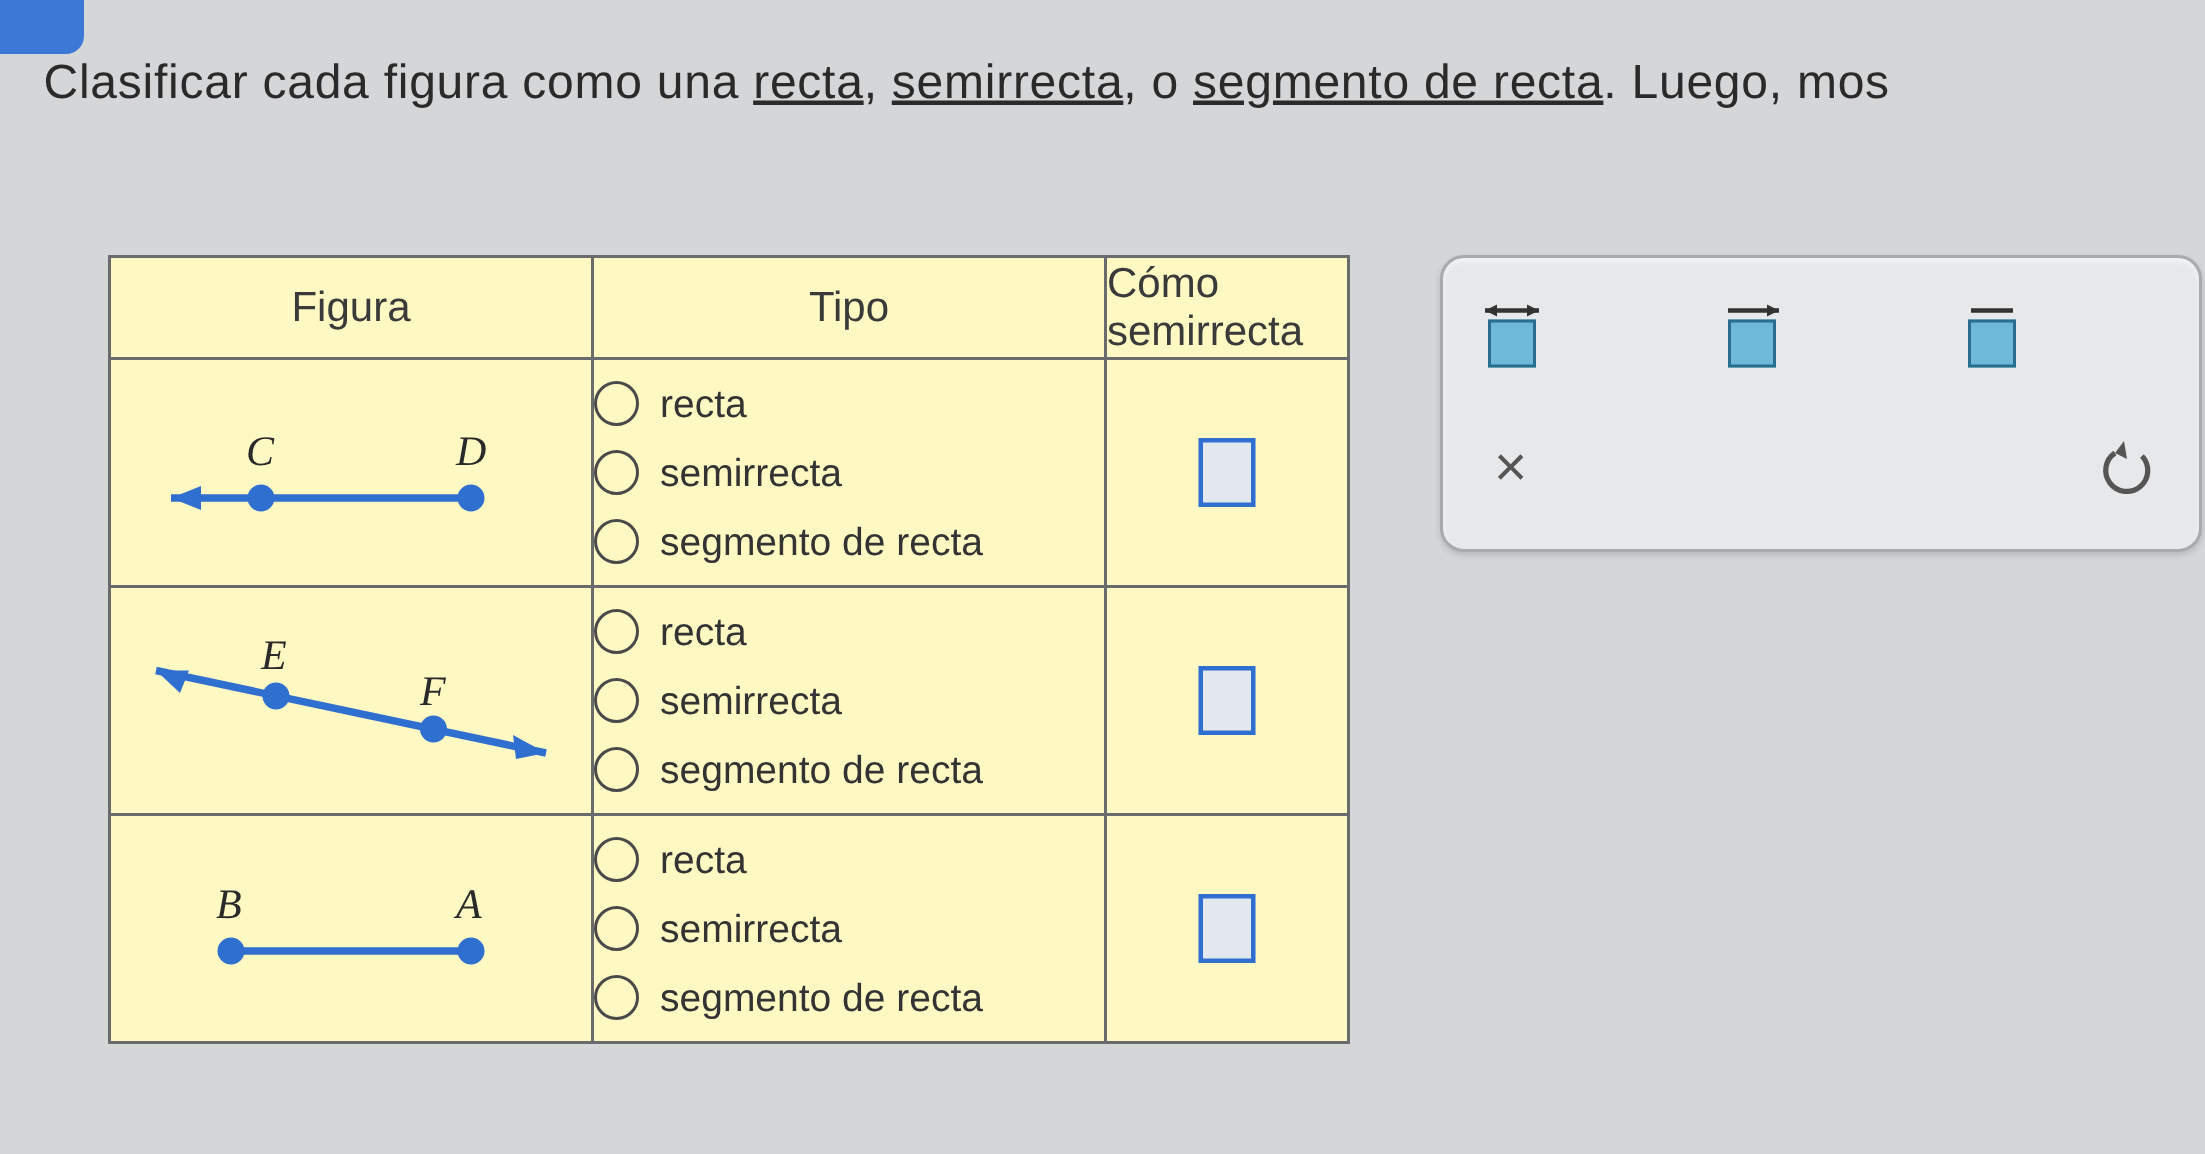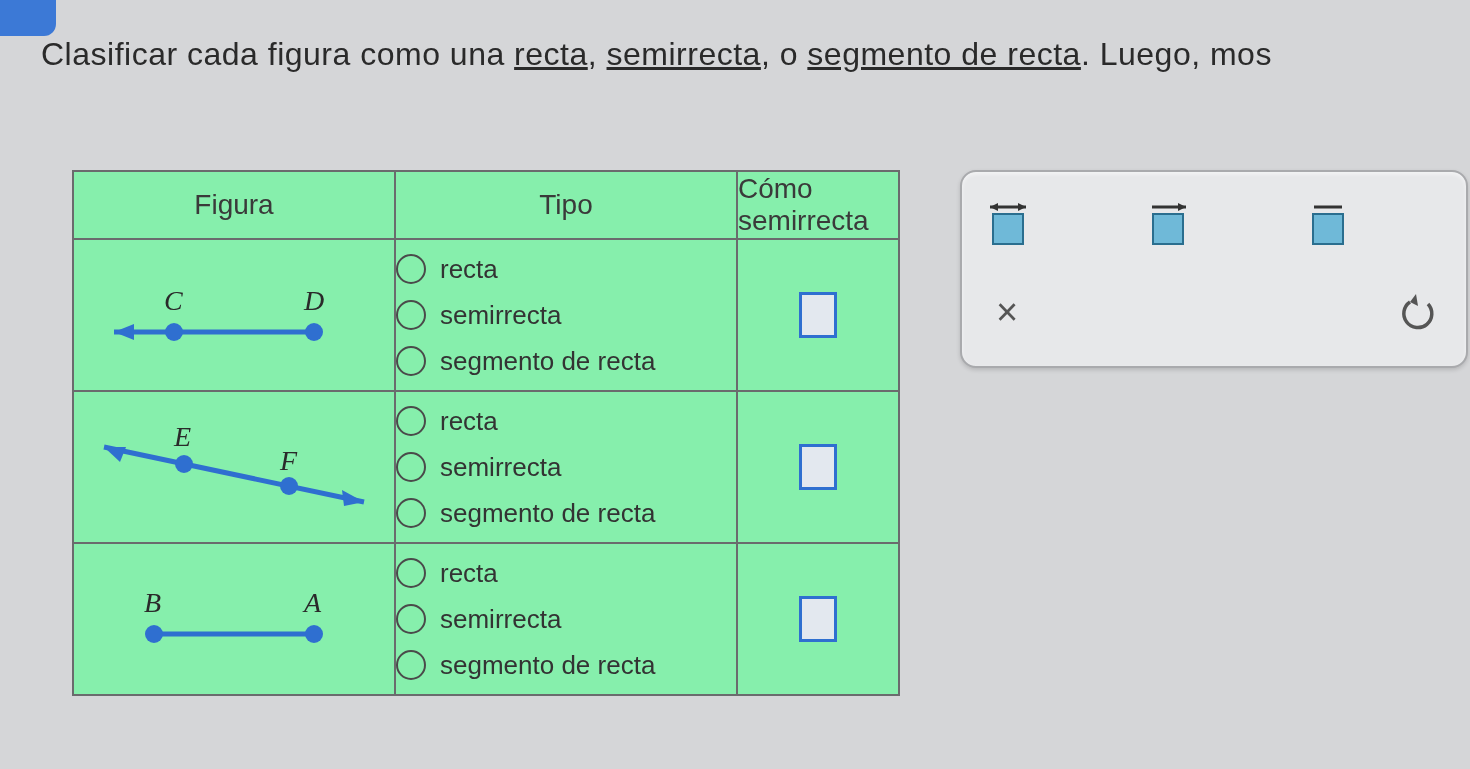--- a/index.html
+++ b/index.html
@@ -1,21 +1,21 @@
 <!DOCTYPE html>
 <html><head>
 <meta charset="utf-8">
 <style>
   html,body{margin:0;padding:0;width:1470px;height:769px;background:#d5d6d8;font-family:Verdana,Arial,sans-serif;color:#2a2a2a;overflow:hidden}
   .page{position:relative;width:100%;height:100%}
   .tab-stub{position:absolute;left:0;top:0;width:56px;height:36px;background:#3c79d6;border-bottom-right-radius:12px;border-top-right-radius:0}
-  .instruction{position:absolute;left:41px;top:36px;right:0;font-size:32px;letter-spacing:.5px;white-space:nowrap}
+  .instruction{position:absolute;left:29px;top:36px;right:0;font-size:32px;letter-spacing:.5px;white-space:nowrap}
   .instruction .u{text-decoration:underline}
   .content{position:absolute;left:72px;top:170px;display:flex;gap:60px;align-items:flex-start}
-  table.classify{border-collapse:collapse;background:#86efac}
+  table.classify{border-collapse:collapse;background:#fef9c3}
   table.classify th,table.classify td{border:2px solid #6a6b6d;padding:0;vertical-align:middle}
   table.classify th{font-weight:400;font-size:28px;color:#3a3a3a;height:66px}
   .col-fig{width:320px}
   .col-type{width:340px}
   .col-write{width:160px;text-align:left}
   .figcell{height:150px;position:relative}
   .typecell{height:150px;padding:6px 0 6px 18px}
   .radio-row{display:flex;align-items:center;gap:14px;height:46px;font-size:26px;color:#333}
   .radio-circle{width:26px;height:26px;border:2px solid #4a4a4a;border-radius:50%;flex:none}
   .writecell{height:150px}

